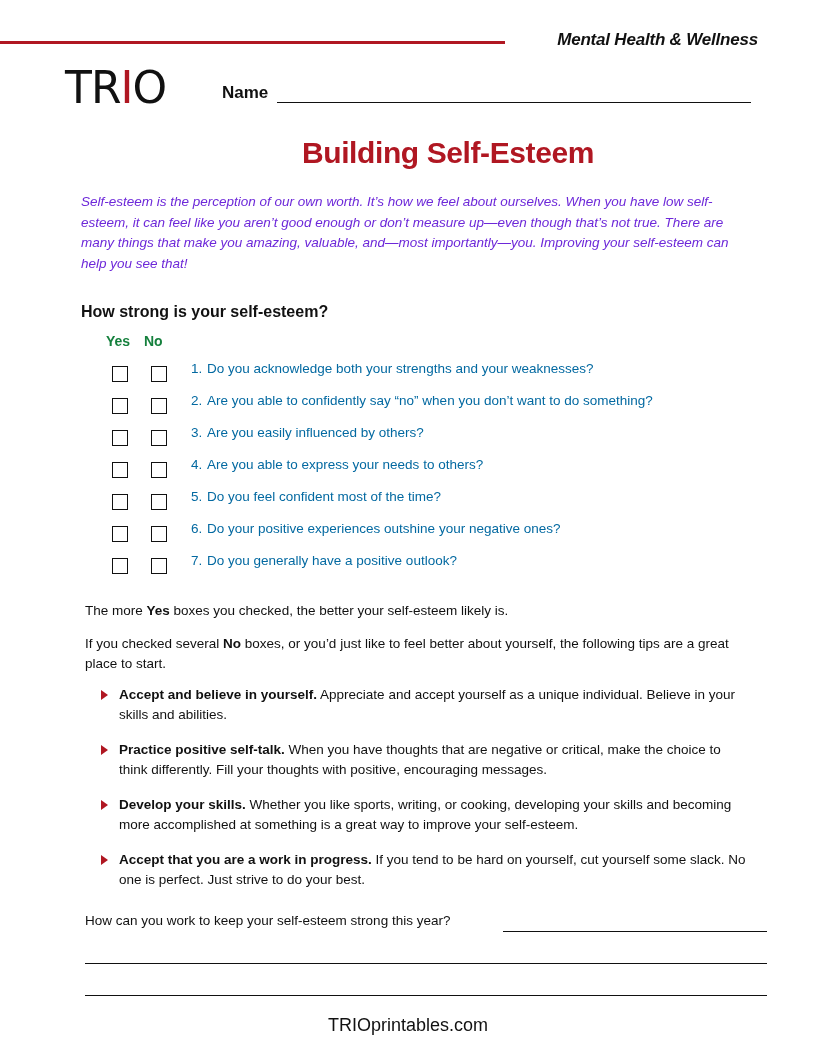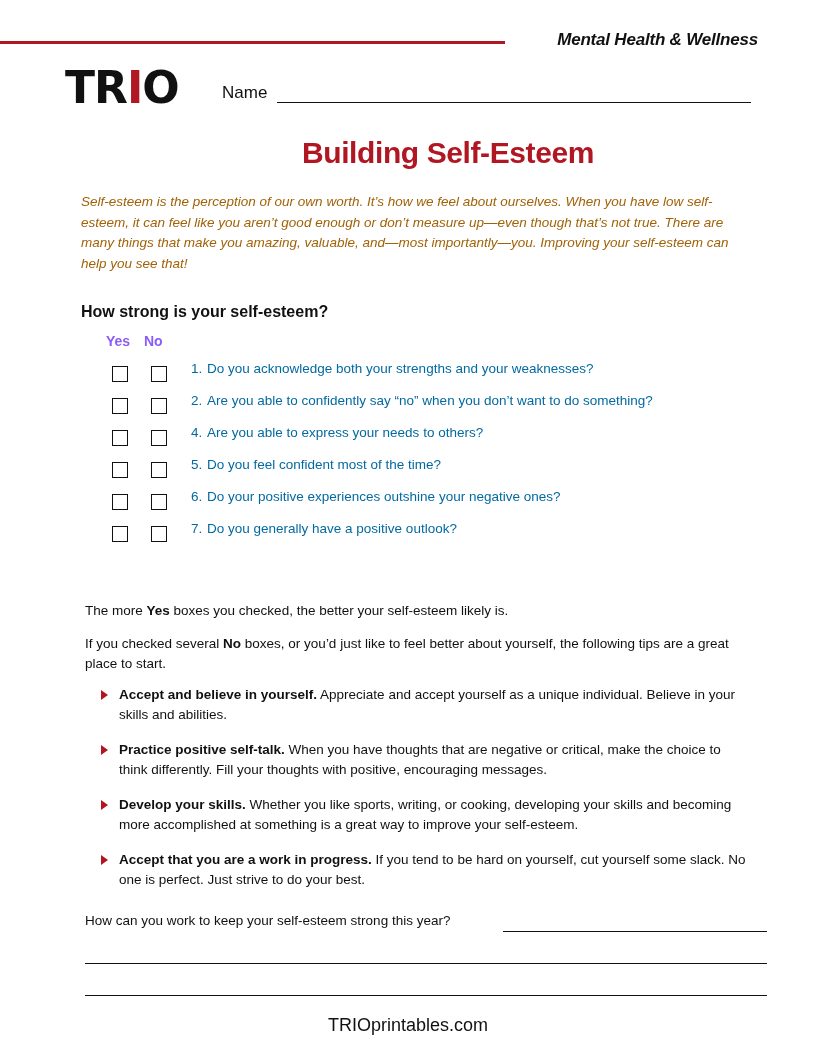--- a/index.html
+++ b/index.html
@@ -49,36 +49,36 @@
     letter-spacing: -0.2px;
     white-space: nowrap;
   }
 
   
   .logo {
     position: absolute;
     left: 65px;
     top: 66px;
     font-size: 44px;
-    font-weight: bold;
+    font-weight: normal;
     letter-spacing: -1px;
     line-height: 1;
     color: #111111;
     font-family: "DejaVu Sans", sans-serif;
     text-align: center;
   }
   .logo .dot-i {
     color: #b01722;
   }
   .name-label {
     position: absolute;
     left: 222px;
     top: 83px;
     font-size: 17px;
-    font-weight: normal;
+    font-weight: bold;
     color: #111111;
   }
   .name-line {
     position: absolute;
     left: 277px;
     top: 102px;
     width: 474px;
     height: 1px;
     background: #111111;
   }
@@ -99,41 +99,41 @@
 
   
   .intro {
     position: absolute;
     left: 81px;
     top: 192px;
     width: 648px;
     font-size: 13.5px;
     font-style: italic;
     line-height: 20.5px;
-    color: #a16207;
+    color: #6d28d9;
   }
 
   
   .section-heading {
     position: absolute;
     left: 81px;
     top: 303px;
     font-size: 16px;
     font-weight: bold;
     color: #111111;
   }
 
   
   .col-heads {
     position: absolute;
     left: 106px;
     top: 333px;
     font-size: 14px;
     font-weight: bold;
-    color: #8b5cf6;
+    color: #15803d;
   }
   .col-heads .yes { display: inline-block; width: 38px; }
   .col-heads .no { display: inline-block; }
 
   .checklist {
     position: absolute;
     left: 106px;
     top: 361px;
     width: 660px;
   }
@@ -266,20 +266,25 @@
       <div class="q-text"><span class="q-num">1.</span><span>Do you acknowledge both your strengths and your weaknesses?</span></div>
     </div>
     <div class="check-row">
       <div class="cbox yes"></div>
       <div class="cbox no"></div>
       <div class="q-text"><span class="q-num">2.</span><span>Are you able to confidently say “no” when you don’t want to do something?</span></div>
     </div>
     <div class="check-row">
       <div class="cbox yes"></div>
       <div class="cbox no"></div>
+      <div class="q-text"><span class="q-num">3.</span><span>Are you easily influenced by others?</span></div>
+    </div>
+    <div class="check-row">
+      <div class="cbox yes"></div>
+      <div class="cbox no"></div>
       <div class="q-text"><span class="q-num">4.</span><span>Are you able to express your needs to others?</span></div>
     </div>
     <div class="check-row">
       <div class="cbox yes"></div>
       <div class="cbox no"></div>
       <div class="q-text"><span class="q-num">5.</span><span>Do you feel confident most of the time?</span></div>
     </div>
     <div class="check-row">
       <div class="cbox yes"></div>
       <div class="cbox no"></div>

